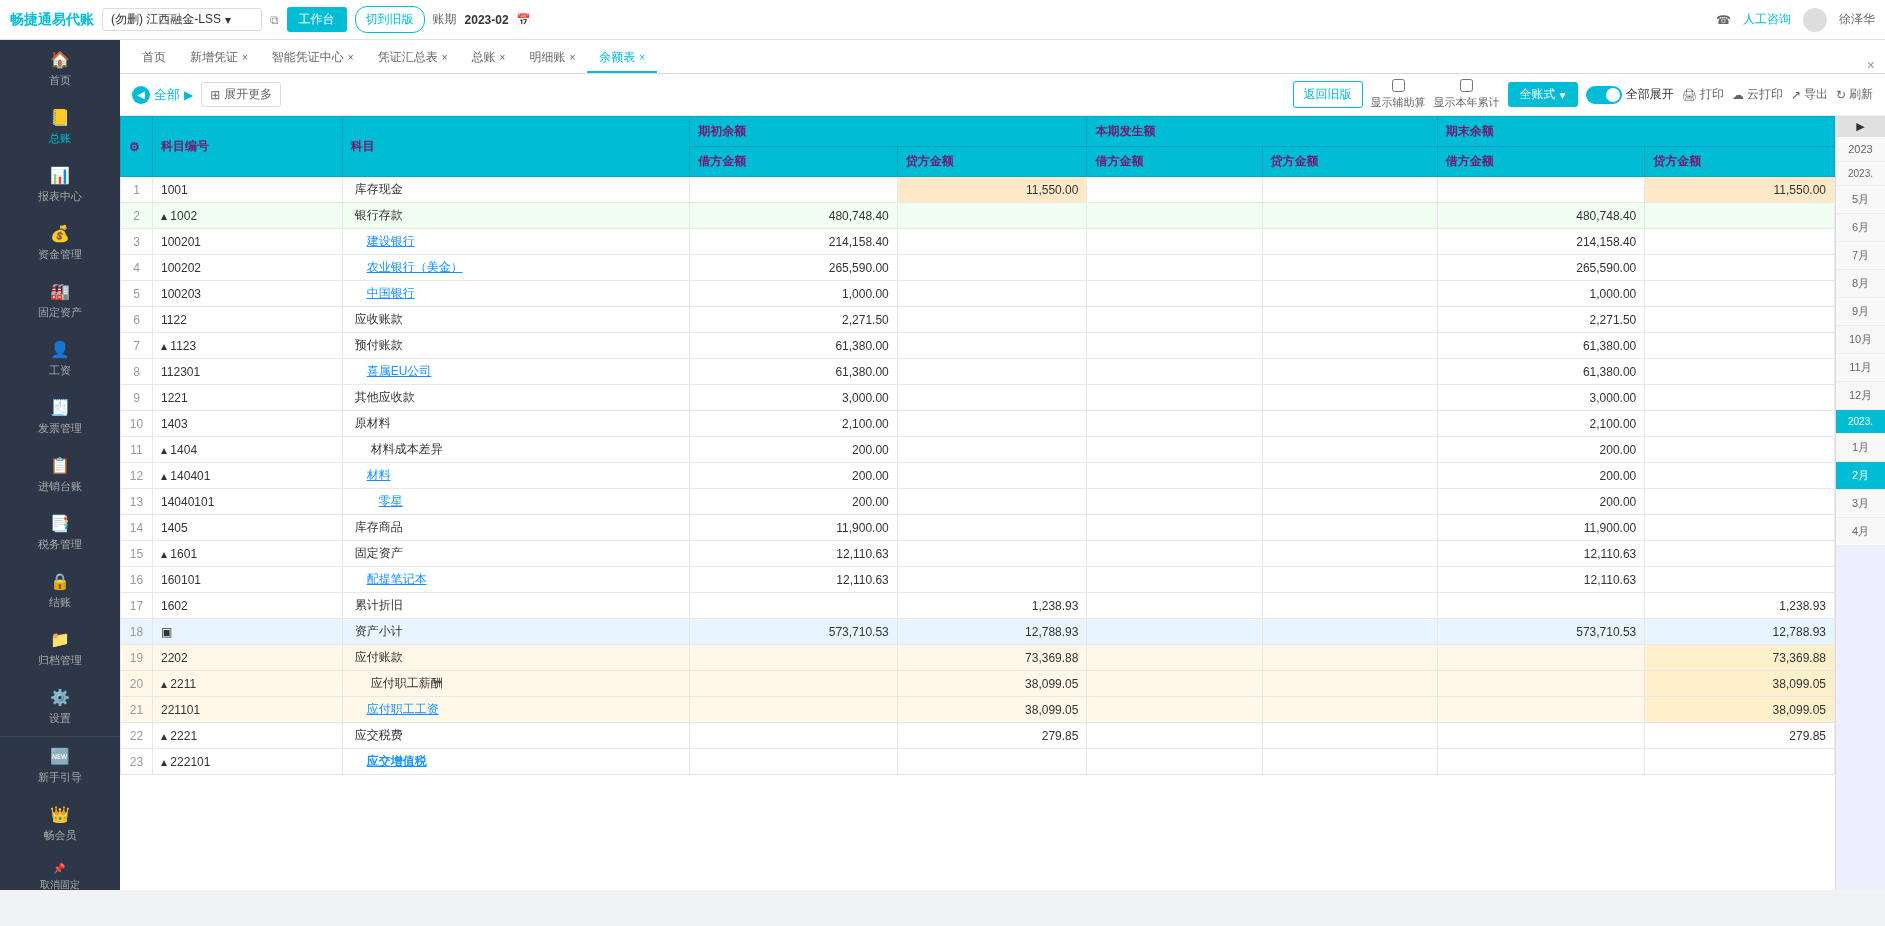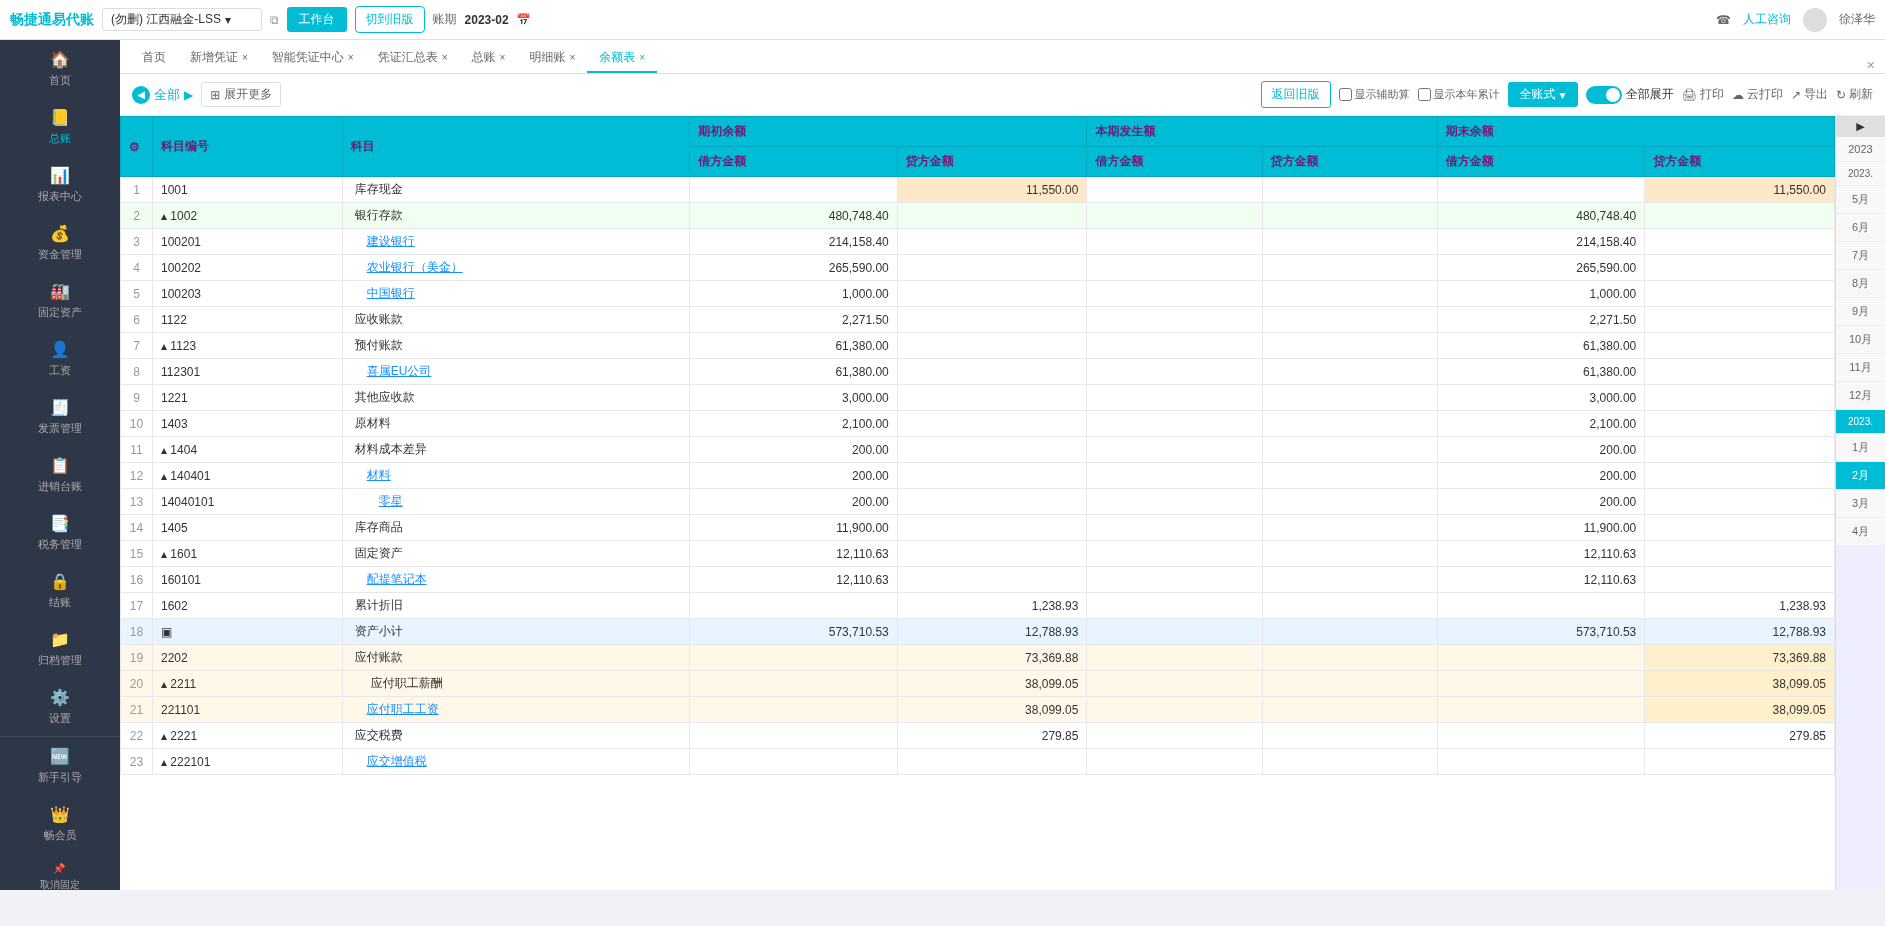--- a/index.html
+++ b/index.html
@@ -3,21 +3,21 @@
   <meta charset="utf-8">
   <style>
     * { box-sizing: border-box; margin: 0; padding: 0; }
     body { font-family: 'Microsoft YaHei', 'SimHei', sans-serif; font-size: 12px; background: #f0f2f5; color: #333; overflow: hidden; }
     
     
     .top-bar { height: 40px; background: #fff; display: flex; align-items: center; padding: 0 10px; border-bottom: 1px solid #e0e0e0; gap: 8px; }
     .app-logo { color: #00bcd4; font-size: 14px; font-weight: bold; white-space: nowrap; }
     .company-selector { display: flex; align-items: center; border: 1px solid #ddd; border-radius: 3px; padding: 2px 8px; cursor: pointer; gap: 4px; font-size: 12px; min-width: 160px; }
     .btn-workbench { background: #00bcd4; color: #fff; border: none; border-radius: 3px; padding: 4px 12px; cursor: pointer; font-size: 12px; }
-    .btn-switch { background: #fff; color: #00bcd4; border: 1px solid #00bcd4; border-radius: 4px; padding: 4px 10px; cursor: pointer; font-size: 12px; }
+    .btn-switch { background: #fff; color: #00bcd4; border: 1px solid #00bcd4; border-radius: 12px; padding: 4px 10px; cursor: pointer; font-size: 12px; }
     .top-right { margin-left: auto; display: flex; align-items: center; gap: 12px; font-size: 12px; color: #666; }
     .user-avatar { width: 24px; height: 24px; border-radius: 50%; background: #ddd; display: inline-block; }
     
     
     .layout { display: flex; height: calc(926px - 76px); }
     
     
     .sidebar { width: 120px; background: #2d3748; display: flex; flex-direction: column; flex-shrink: 0; }
     .sidebar-item { display: flex; flex-direction: column; align-items: center; padding: 10px 4px; cursor: pointer; color: #aaa; font-size: 11px; gap: 4px; }
     .sidebar-item.active { color: #00bcd4; }
@@ -33,21 +33,21 @@
     .inner-tab.active { color: #00bcd4; border-bottom-color: #00bcd4; }
     .inner-tab .close-x { font-size: 10px; }
     
     
     .toolbar { height: 42px; background: #fff; display: flex; align-items: center; padding: 0 12px; border-bottom: 1px solid #eee; gap: 8px; }
     .breadcrumb-area { display: flex; align-items: center; gap: 4px; }
     .breadcrumb-circle { width: 18px; height: 18px; border-radius: 50%; background: #00bcd4; color: #fff; display: flex; align-items: center; justify-content: center; font-size: 10px; cursor: pointer; }
     .expand-btn { display: flex; align-items: center; gap: 4px; font-size: 12px; color: #666; cursor: pointer; border: 1px solid #ddd; border-radius: 3px; padding: 3px 8px; }
     .toolbar-right { margin-left: auto; display: flex; align-items: center; gap: 8px; }
     .btn-return { background: #fff; color: #00bcd4; border: 1px solid #00bcd4; border-radius: 3px; padding: 4px 10px; cursor: pointer; font-size: 12px; }
-    .checkbox-label { display: flex; align-items: center; gap: 3px; font-size: 11px; color: #666; cursor: pointer; }
+    .checkbox-label { display: flex; align-items: center; gap: 3px; font-size: 11px; color: #666; cursor: pointer; flex-direction: column; }
     .btn-full-mode { background: #00bcd4; color: #fff; border: none; border-radius: 3px; padding: 4px 12px; cursor: pointer; font-size: 12px; display: flex; align-items: center; gap: 4px; }
     .toggle-switch { display: flex; align-items: center; gap: 4px; font-size: 12px; }
     .toggle { width: 36px; height: 18px; background: #00bcd4; border-radius: 9px; position: relative; cursor: pointer; }
     .toggle-knob { width: 14px; height: 14px; background: #fff; border-radius: 50%; position: absolute; top: 2px; right: 2px; }
     .icon-btn { font-size: 12px; color: #666; cursor: pointer; display: flex; align-items: center; gap: 3px; }
     
     
     .table-container { flex: 1; overflow-y: auto; overflow-x: hidden; background: #fff; margin: 0; }
     table { width: 100%; border-collapse: collapse; }
     thead th { background: #00bcd4; color: #701a75; padding: 6px 8px; text-align: left; font-weight: bold; font-size: 12px; border: 1px solid #00a8c0; white-space: nowrap; }
@@ -366,21 +366,21 @@
                 <td class="amount-col">2,100.00</td>
                 <td class="amount-col"></td>
                 <td class="amount-col"></td>
                 <td class="amount-col"></td>
                 <td class="amount-col">2,100.00</td>
                 <td class="amount-col"></td>
               </tr>
               <tr>
                 <td class="row-num">11</td>
                 <td class="code-col">▴ 1404</td>
-                <td class="name-col" style="padding-left: 12px;">材料成本差异</td>
+                <td class="name-col" style="padding-left: 28px;">材料成本差异</td>
                 <td class="amount-col">200.00</td>
                 <td class="amount-col"></td>
                 <td class="amount-col"></td>
                 <td class="amount-col"></td>
                 <td class="amount-col">200.00</td>
                 <td class="amount-col"></td>
               </tr>
               <tr>
                 <td class="row-num">12</td>
                 <td class="code-col">▴ 140401</td>
@@ -498,21 +498,21 @@
                 <td class="amount-col"></td>
                 <td class="amount-col">279.85</td>
                 <td class="amount-col"></td>
                 <td class="amount-col"></td>
                 <td class="amount-col"></td>
                 <td class="amount-col">279.85</td>
               </tr>
               <tr>
                 <td class="row-num">23</td>
                 <td class="code-col">▴ 222101</td>
-                <td class="name-col" style="padding-left: 24px; color: rgb(24, 144, 255); text-decoration: underline; cursor: pointer;">应交增值税</td>
+                <td class="name-col" style="padding-left: 24px; color: rgb(24, 144, 255); text-decoration: underline; cursor: pointer; font-weight: bold;">应交增值税</td>
                 <td class="amount-col"></td>
                 <td class="amount-col"></td>
                 <td class="amount-col"></td>
                 <td class="amount-col"></td>
                 <td class="amount-col"></td>
                 <td class="amount-col"></td>
               </tr>
             </tbody>
         </table>
       </div>

